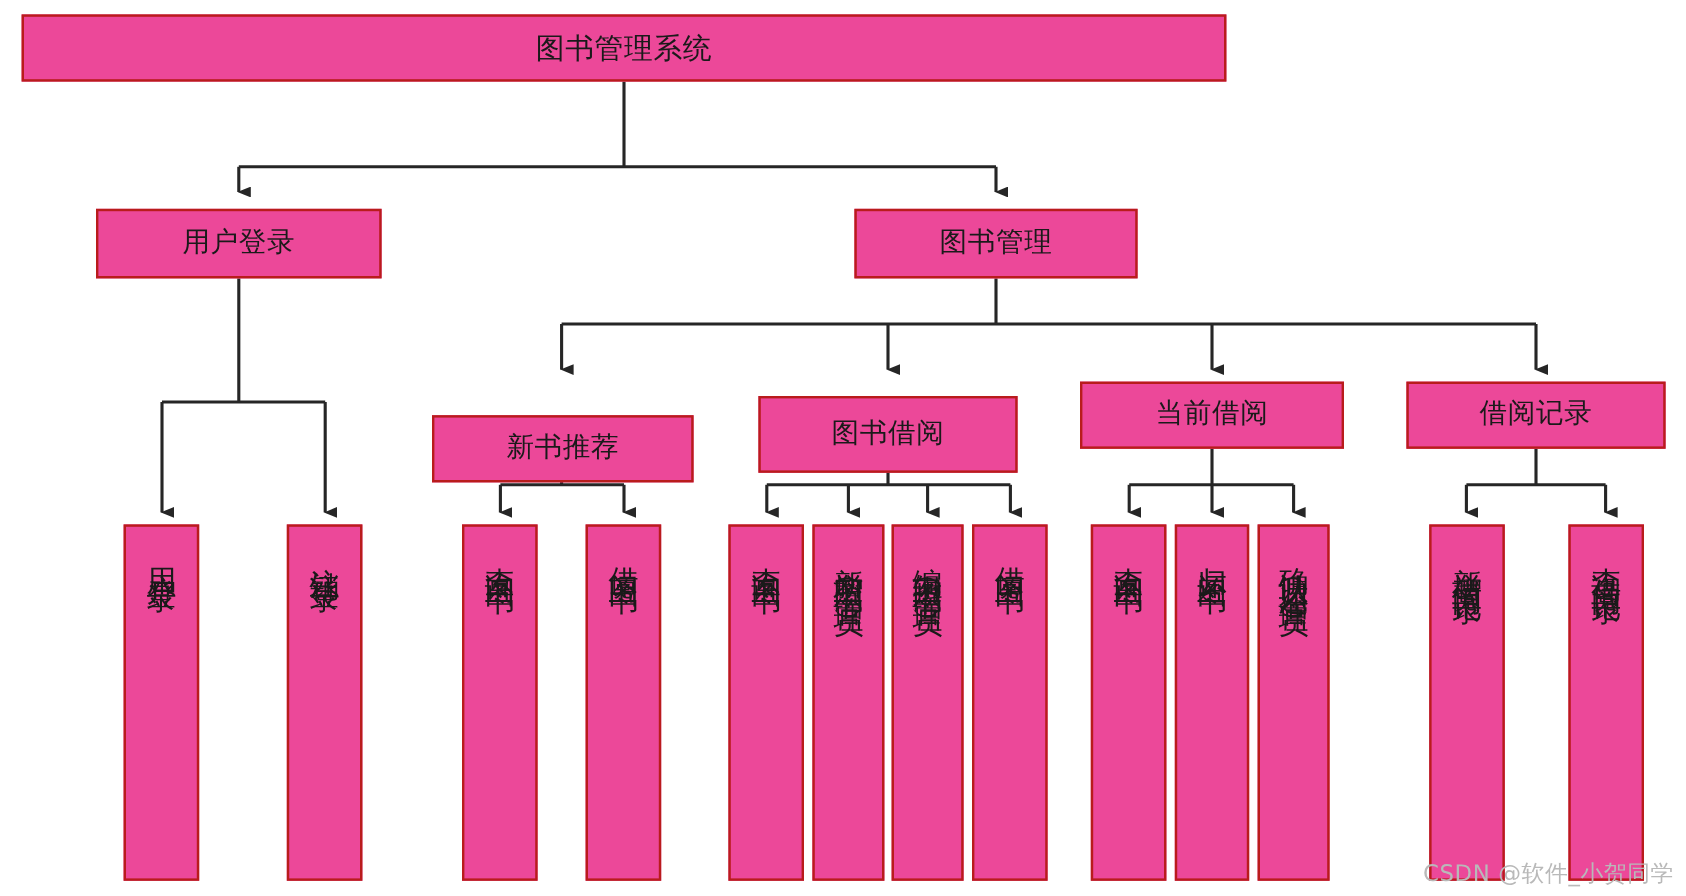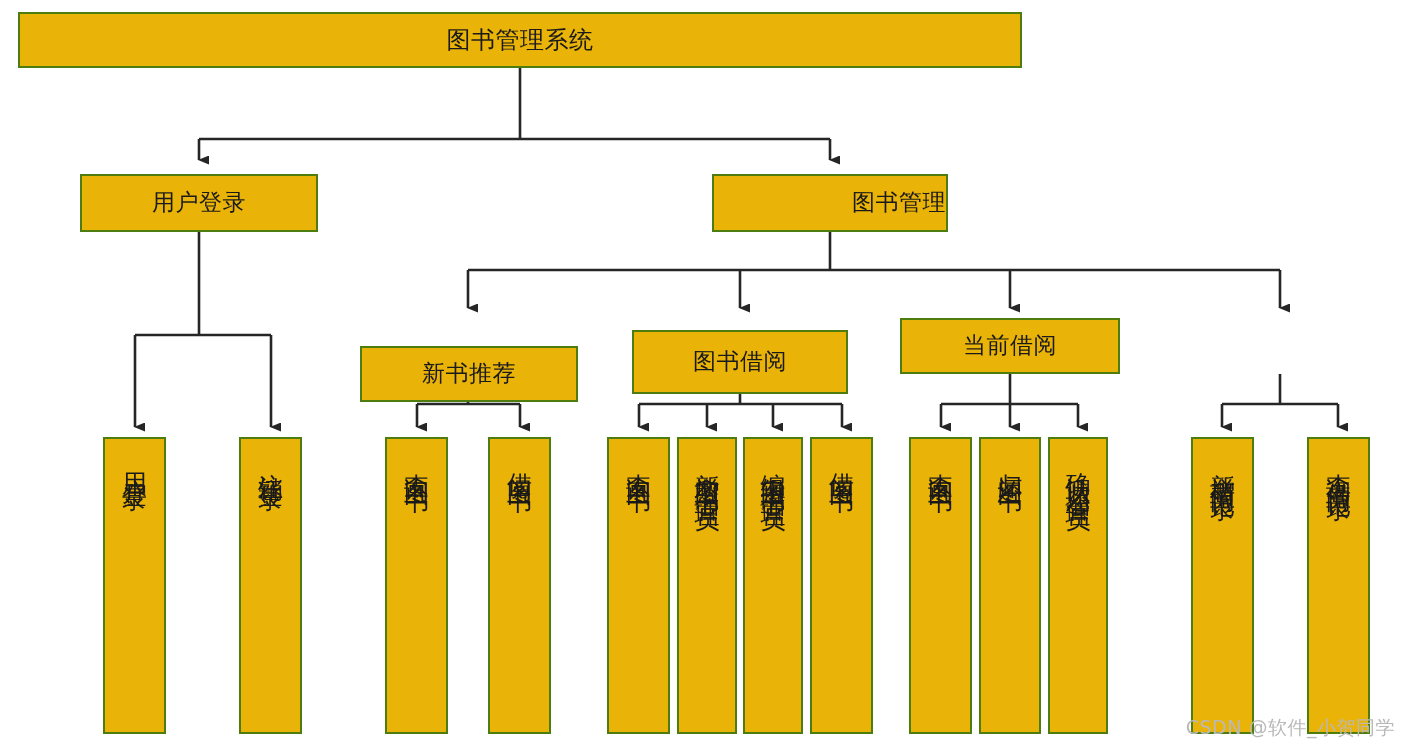--- a/index.html
+++ b/index.html
@@ -23,22 +23,22 @@
     position: absolute;
     left: 0;
     top: 0;
     width: 1405px;
     height: 747px;
     pointer-events: none;
   }
   .node {
     position: absolute;
     box-sizing: border-box;
-    background: #eab308;
-    border: 2px solid #4d7c0f;
+    background: #ec4899;
+    border: 2px solid #b91c1c;
     display: flex;
     align-items: center;
     justify-content: center;
     z-index: 2;
   }
   .node-label {
     color: #1a1a1a;
     line-height: 1.18;
     text-align: center;
     white-space: nowrap;
@@ -137,33 +137,36 @@
     </g>
   </svg>
 
   <div class="node horiz root" style="left:18px; top:12px; width:1004px; height:56px;">
     <span class="node-label">图书管理系统</span>
   </div>
 
   <div class="node horiz" style="left:80px; top:174px; width:238px; height:58px;">
     <span class="node-label">用户登录</span>
   </div>
-  <div class="node horiz" style="left:712px; top:174px; width:236px; height:58px;justify-content:flex-end;">
+  <div class="node horiz" style="left:712px; top:174px; width:236px; height:58px;">
     <span class="node-label">图书管理</span>
   </div>
 
   <div class="node horiz" style="left:360px; top:318px; width:218px; height:56px;margin-top:28px;">
     <span class="node-label">新书推荐</span>
   </div>
   <div class="node horiz" style="left:632px; top:330px; width:216px; height:64px;">
     <span class="node-label">图书借阅</span>
   </div>
   <div class="node horiz" style="left:900px; top:318px; width:220px; height:56px;">
     <span class="node-label">当前借阅</span>
   </div>
+  <div class="node horiz" style="left:1172px; top:318px; width:216px; height:56px;">
+    <span class="node-label">借阅记录</span>
+  </div>
 
   <div class="node vert" style="left:103px; top:437px; width:63px; height:297px;">
     <span class="node-label">用户登录</span>
   </div>
   <div class="node vert" style="left:239px; top:437px; width:63px; height:297px;">
     <span class="node-label">注销登录</span>
   </div>
 
   <div class="node vert" style="left:385px; top:437px; width:63px; height:297px;">
     <span class="node-label">查询图书</span>

